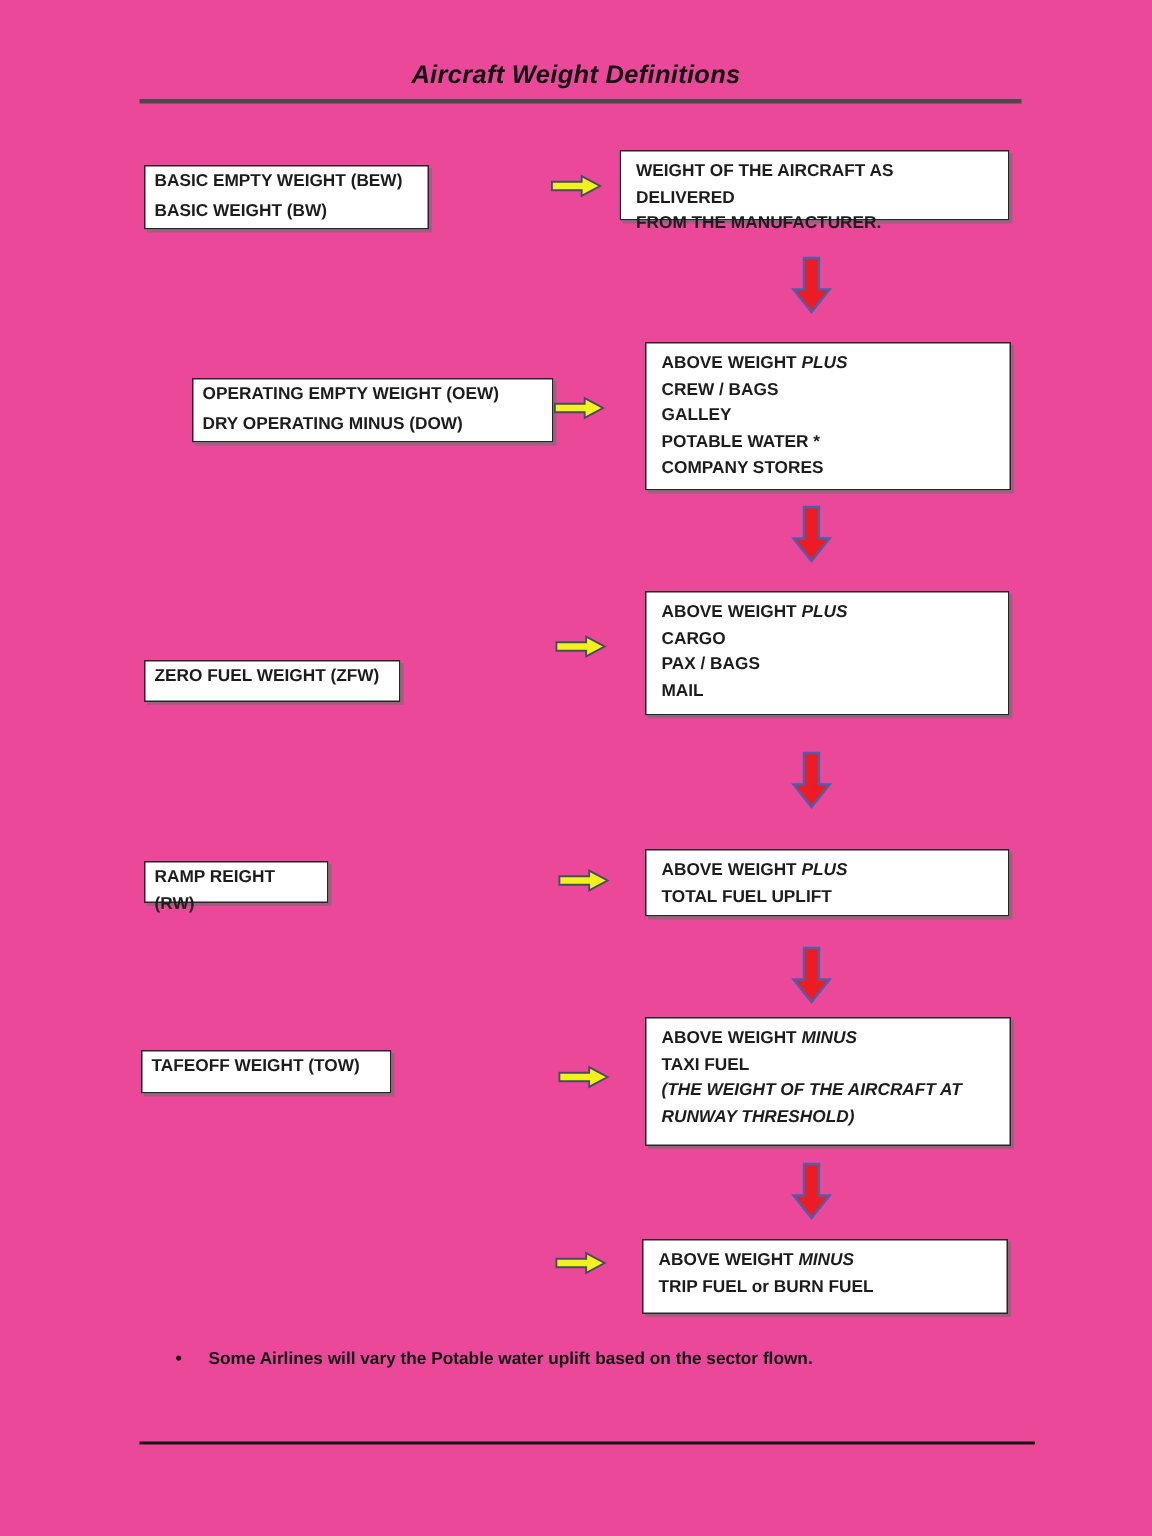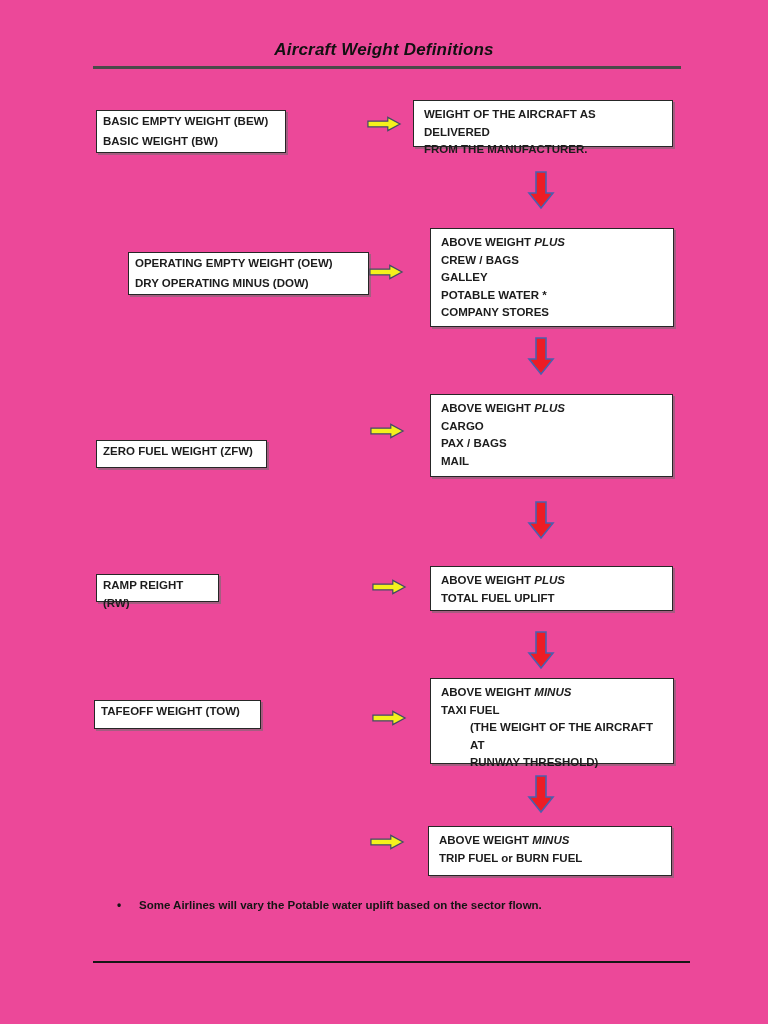--- a/index.html
+++ b/index.html
@@ -25,21 +25,21 @@
     border:1.6px solid #262626;
     background:#ffffff;
     box-sizing:border-box;
     box-shadow:2px 2px 0 rgba(110,110,110,.55);
     font-size:11.5px;font-weight:bold;
     line-height:17.5px;
   }
   .left-box{display:flex;flex-direction:column;justify-content:space-between;padding:2px 6px;}
   .right-box{padding:5px 10px;}
   .em{font-style:italic;}
-  .it{margin-left:29px;}
+  .it{font-style:italic;}
   svg.yarrow,svg.rarrow{position:absolute;overflow:visible;}
   svg.yarrow polygon{stroke:#434c66;stroke-width:1.3;stroke-linejoin:miter;}
   svg.rarrow polygon{stroke:#4a5fae;stroke-width:1.6;stroke-linejoin:miter;}
   .footnote{
     position:absolute;left:117px;top:898px;width:560px;
     font-size:11.5px;font-weight:bold;color:#141414;
   }
   .footnote .bullet{display:inline-block;width:22px;font-size:12px;}
   
   .r1-left{left:96px;top:110px;width:190px;height:43px;}

